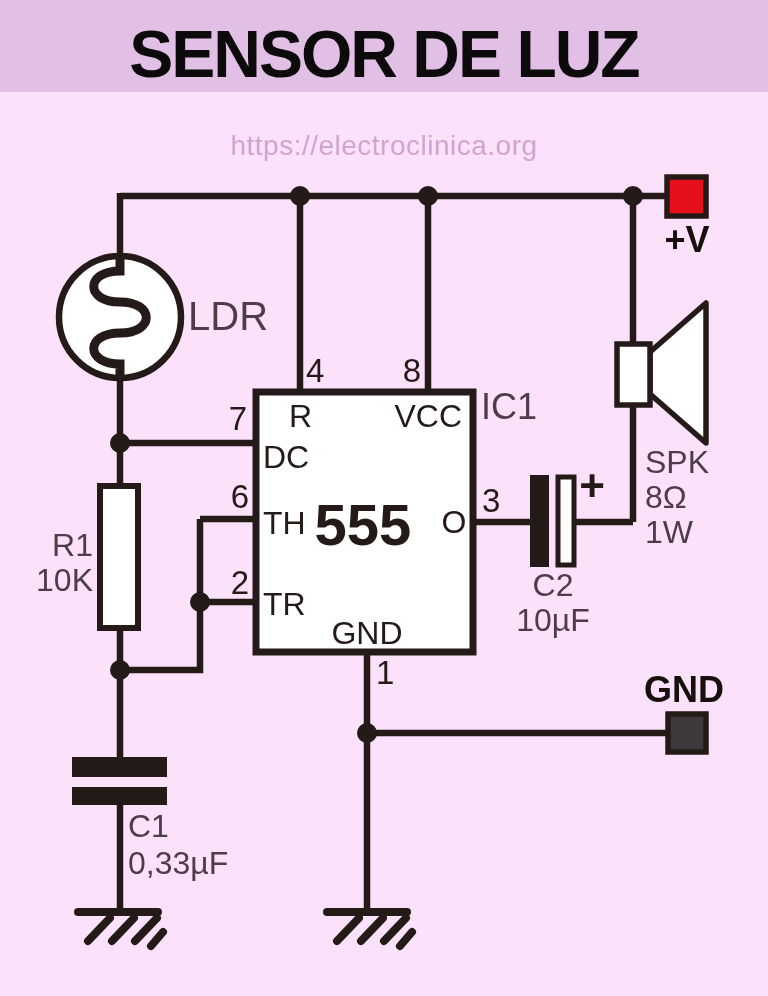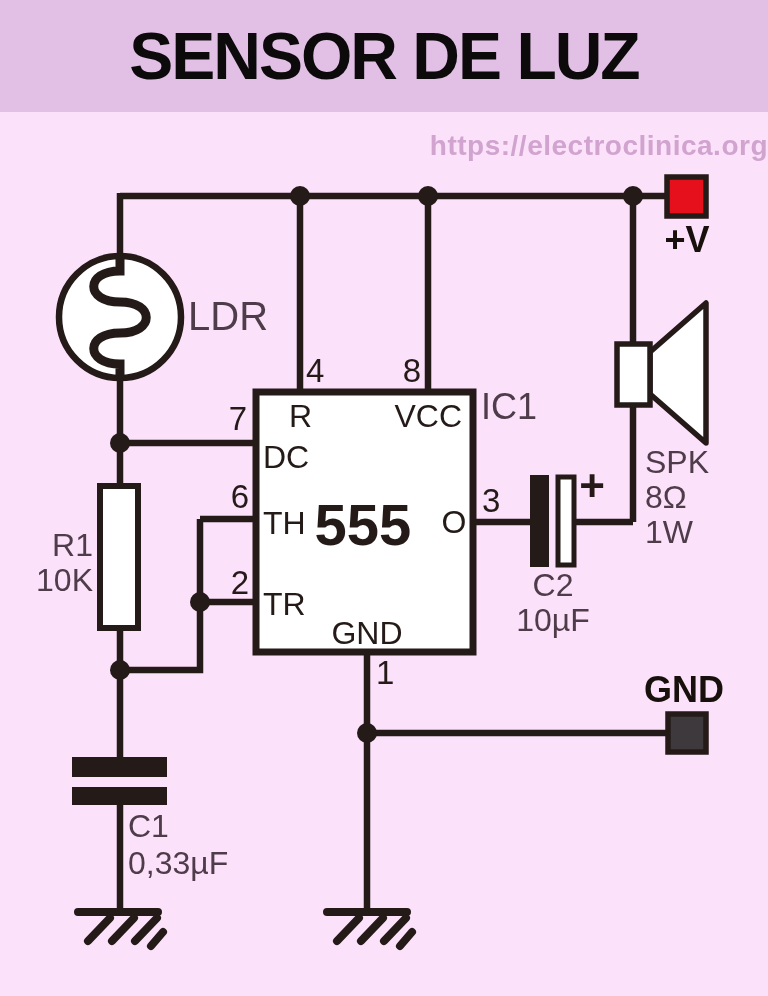--- a/index.html
+++ b/index.html
@@ -2,31 +2,31 @@
 <html><head>
 <meta charset="utf-8">
 <style>
   html,body{margin:0;padding:0;}
   body{
     width:768px;height:996px;position:relative;overflow:hidden;
     background:#fce1fa;
     font-family:"Liberation Sans", sans-serif;
   }
   .header{
-    position:absolute;left:0;top:0;width:768px;height:112px;
+    position:absolute;left:0;top:0;width:768px;height:92px;
     background:#e2c0e5;
-    display:flex;align-items:center;justify-content:center;
+    display:flex;align-items:flex-end;justify-content:center;
   }
   .title{
     font-size:66px;font-weight:bold;letter-spacing:-2px;color:#0d0a0c;
     white-space:nowrap;
   }
   .watermark{
-    position:absolute;left:0;top:130px;width:768px;text-align:right;
-    font-size:28px;color:#d0a4cf;letter-spacing:0.5px;font-weight:bold;
+    position:absolute;left:0;top:130px;width:768px;text-align:center;
+    font-size:28px;color:#d0a4cf;letter-spacing:0.5px;
   }
   svg.circuit{position:absolute;left:0;top:0;}
   text{font-family:"Liberation Sans", sans-serif;fill:#241a18;}
   .pin-num{font-size:33px;}
   .pin-name{font-size:32px;}
   .ic-big{font-size:58px;font-weight:bold;}
   .ref-label{font-size:32px;fill:#4f3c4a;}
   .ref-label-lg{font-size:40px;fill:#4f3c4a;}
   .term-label{font-size:36px;font-weight:bold;fill:#18100c;}
   .plus-sign{font-size:44px;font-weight:bold;}

